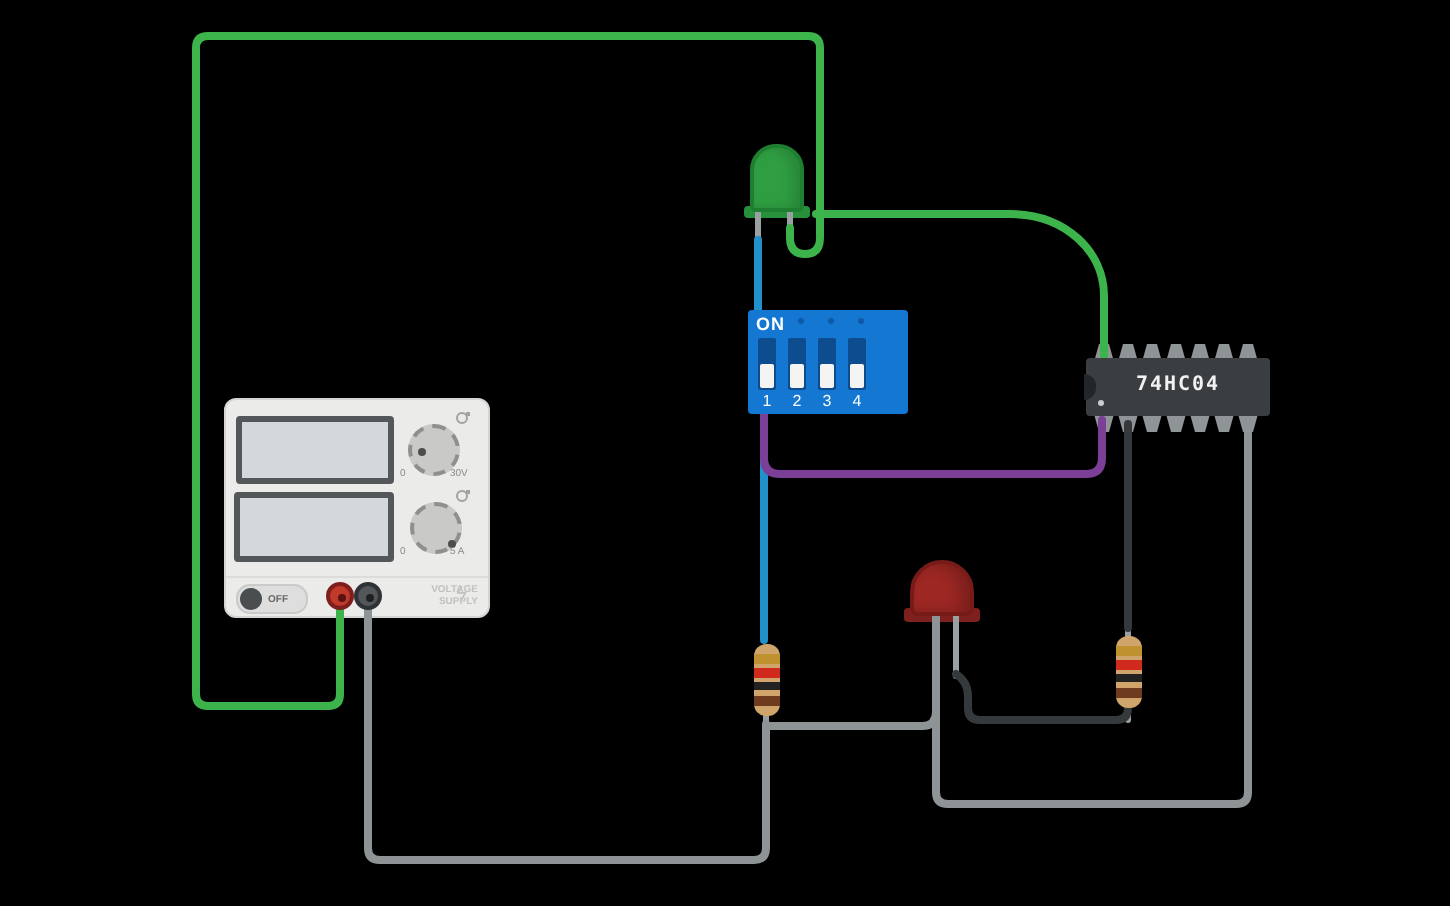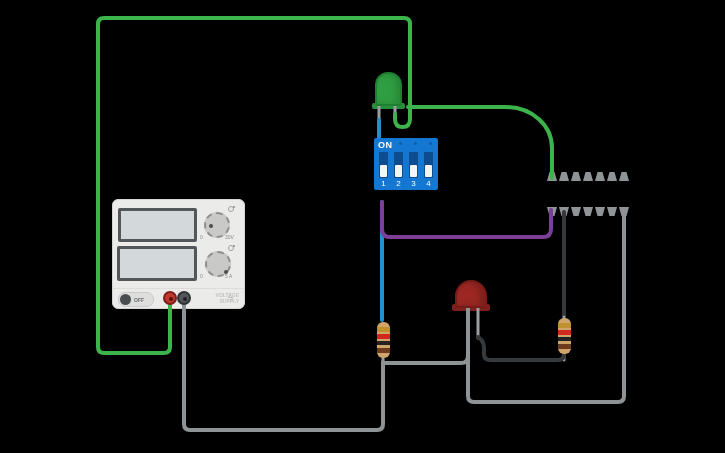--- a/index.html
+++ b/index.html
@@ -38,21 +38,21 @@
          font-size:5px;line-height:6px;color:#c2c2c0;font-weight:bold;}
   .bolt{position:absolute;left:115px;top:92px;font-size:10px;color:#c2c2c0;font-style:italic;}
   .terminal{position:absolute;width:14px;height:14px;border-radius:50%;z-index:3;box-sizing:border-box;}
   .terminal .hole{position:absolute;left:4px;top:4px;width:4px;height:4px;border-radius:50%;}
   .terminal.pos{left:163px;top:291px;background:#c0392b;border:2px solid #7e1f1d;}
   .terminal.pos .hole{background:#581211;}
   .terminal.neg{left:177px;top:291px;background:#53575a;border:2px solid #303335;}
   .terminal.neg .hole{background:#1e2021;}
 
   
-  .dip{left:374px;top:138px;width:64px;height:52px;background:#1478d2;border-radius:2px;z-index:3;}
+  .dip{left:374px;top:155px;width:80px;height:52px;background:#1478d2;border-radius:2px;z-index:3;}
   .dip-on{position:absolute;left:4px;top:2px;font-size:9px;font-weight:bold;color:#fff;letter-spacing:0.5px;}
   .dip-dot{position:absolute;top:4px;width:3px;height:3px;border-radius:50%;background:#0e5aa8;}
   .dip-slot{position:absolute;top:14px;width:9px;height:26px;background:#0d4c8e;border-radius:1px;}
   .dip-slider{position:absolute;left:1px;top:13px;width:7px;height:12px;background:#f4f4f2;border-radius:1px;}
   .dip-num{position:absolute;top:41px;width:9px;text-align:center;font-size:8px;color:#fff;}
 
   
   .ic{left:543px;top:179px;width:92px;height:29px;background:#3a3e41;border-radius:2px;z-index:3;}
   .ic-label{position:absolute;left:0;top:8px;width:100%;text-align:center;color:#f2f2f2;
             font-family:"DejaVu Sans Mono", monospace;font-size:10px;font-weight:bold;letter-spacing:1px;}
@@ -183,20 +183,25 @@
     <div class="dip-slot" style="left:50px;">
         <span class="dip-slider"></span>
       </div>
 
     <span class="dip-num" style="left:5px;">1</span>
     <span class="dip-num" style="left:20px;">2</span>
     <span class="dip-num" style="left:35px;">3</span>
     <span class="dip-num" style="left:50px;">4</span>
   </div>
 
+  <div class="abs ic">
+    <span class="ic-notch"></span>
+    <span class="ic-dot"></span>
+    <div class="ic-label">74HC04</div>
+  </div>
 
   <div class="led-green">
     <div class="dome abs led-dome"></div>
     <div class="flange abs"></div>
   </div>
   <div class="led-red">
     <div class="dome abs led-dome"></div>
     <div class="flange abs"></div>
   </div>
 

